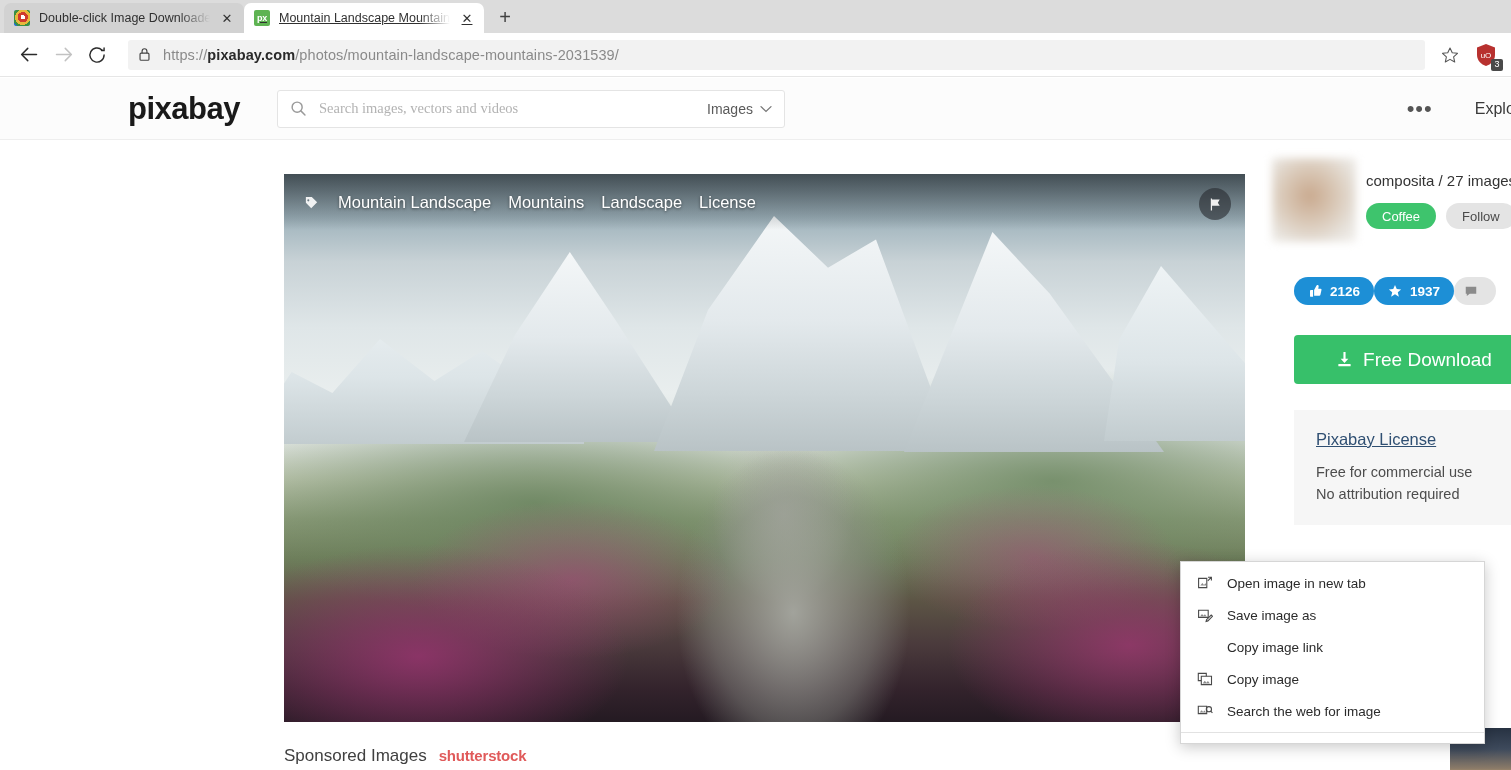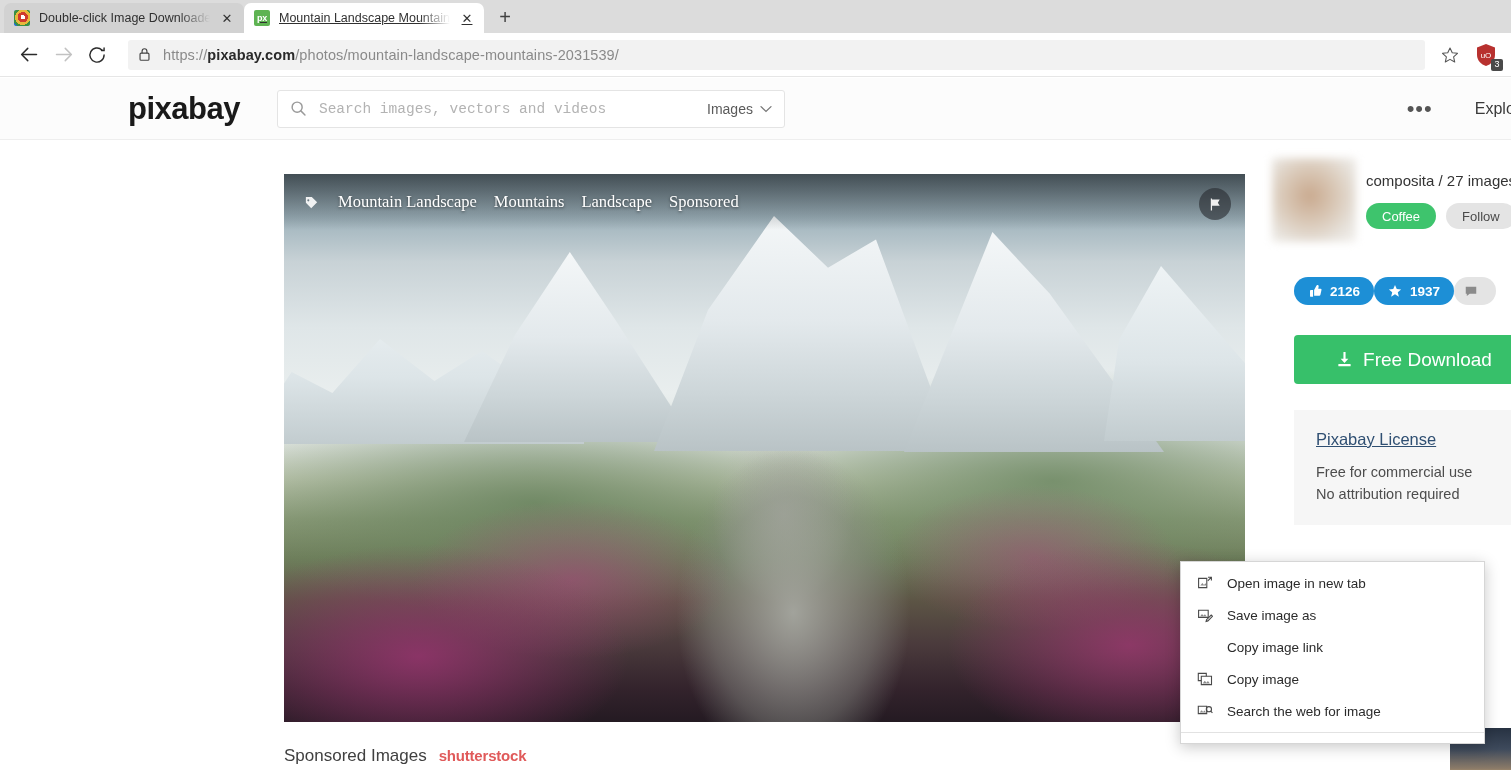--- a/index.html
+++ b/index.html
@@ -163,21 +163,21 @@
     display: flex; align-items: center;
     padding: 0 12px;
   }
   #search-icon { color: #9a9a9a; margin-right: 12px; display:flex; }
   #search-input {
     flex: 1 1 auto;
     border: none; outline: none;
     font-size: 14.5px;
     color: #333;
     background: transparent;
-    font-family: Liberation Mono, monospace;
+    font-family: Liberation Serif, serif;
   }
   #search-input::placeholder { color: #b3b3b3; }
   #search-type {
     display: flex; align-items: center;
     font-size: 14px; color: #5a5a5a;
     padding-left: 14px;
     white-space: nowrap;
   }
   #search-type .chev { margin-left: 7px; font-size: 11px; color: #777; }
   #header-right {
@@ -247,21 +247,20 @@
   #photo-tags {
     position: absolute;
     top: 0; left: 0; right: 0;
     height: 56px;
     background: linear-gradient(to bottom, rgba(20,26,30,.62), rgba(20,26,30,0));
     display: flex;
     align-items: center;
     padding-left: 20px;
     gap: 17px;
     z-index: 5;
-    font-family: Liberation Serif, serif;
   }
   #photo-tags .tagicon { color: #fff; font-size: 15px; margin-right: 2px; opacity: .9; }
   #photo-tags .tag {
     color: #ffffff;
     font-size: 16.5px;
     text-shadow: 0 1px 3px rgba(0,0,0,.55);
     white-space: nowrap;
   }
   #flag-btn {
     position: absolute;
@@ -505,21 +504,21 @@
 
       <div id="photo-tags">
         <span class="tagicon">
           <svg width="15" height="15" viewBox="0 0 16 16" fill="currentColor">
               <path d="M2 2h6.3l5.7 5.7-6.3 6.3L2 8.3V2zm2.6 2.6a1.1 1.1 0 1 0 0 2.2 1.1 1.1 0 0 0 0-2.2z"></path>
             </svg>
         </span>
         <span class="tag">Mountain Landscape</span>
         <span class="tag">Mountains</span>
         <span class="tag">Landscape</span>
-        <span class="tag">Sponsored</span>
+        <span class="tag">License</span>
       </div>
 
       <div id="flag-btn">
         <svg width="15" height="15" viewBox="0 0 16 16" fill="currentColor">
             <path d="M3 1.5v13h1.3V9.2h8.2L10.5 6l2-3.3H4.3V1.5z"></path>
           </svg>
       </div>
     </div>
 
     <div id="sponsored">

